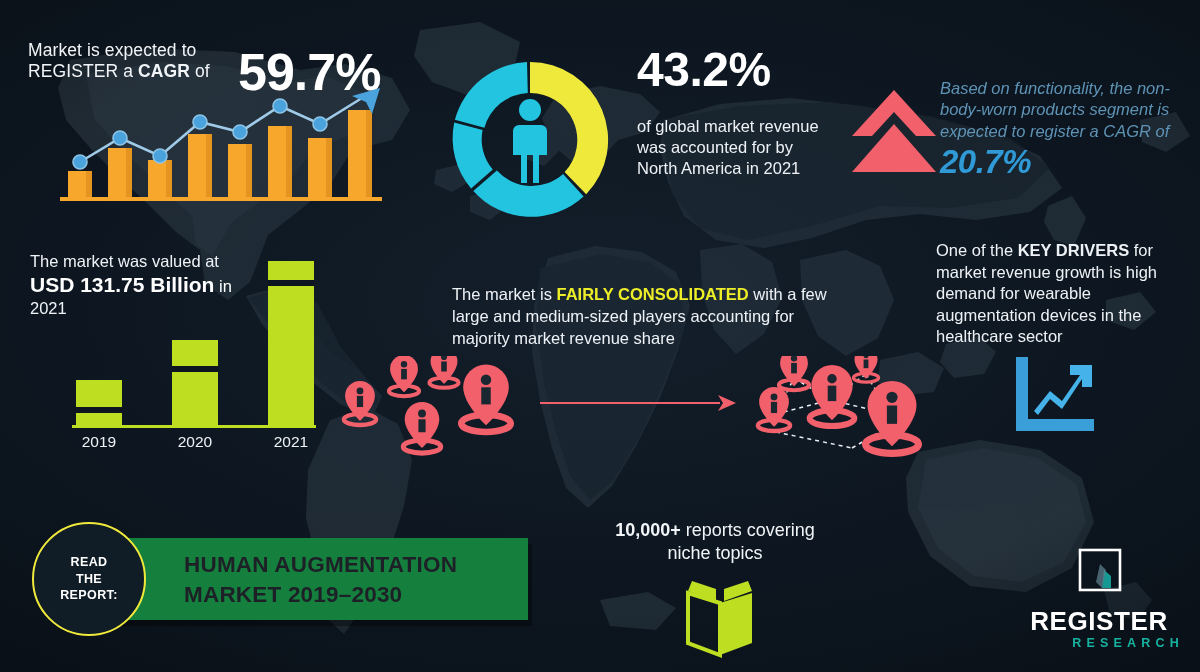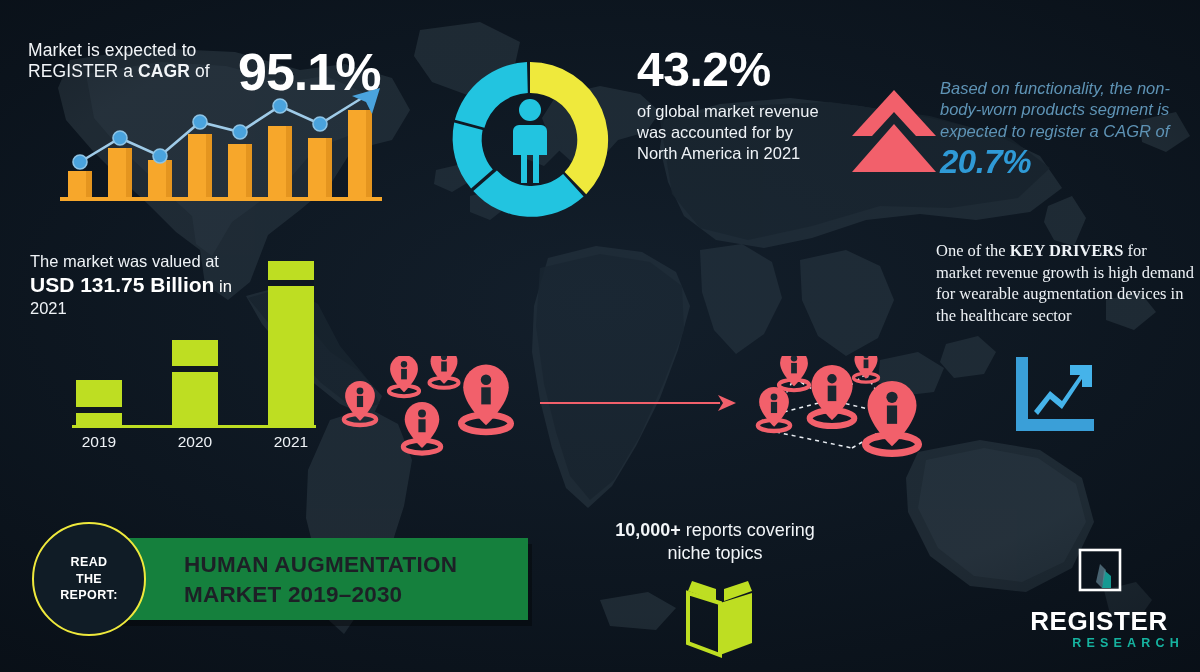--- a/index.html
+++ b/index.html
@@ -23,29 +23,29 @@
   #kpi-cagr-block{left:28px;top:12px;width:360px;}
   #kpi-cagr-block .l1{font-size:17.5px;color:#f2f5f8;letter-spacing:.1px;}
   #kpi-cagr-block .l2{font-size:17.5px;color:#f2f5f8;letter-spacing:.1px;}
   #kpi-cagr-block b{font-weight:bold;}
   #cagr-value{position:absolute;left:210px;top:6px;font-size:52px;font-weight:bold;
       color:#ffffff;letter-spacing:-1px;line-height:1;}
 
   
   #na-share-block{left:637px;top:46px;width:200px;}
   #na-share-value{font-size:48px;font-weight:bold;color:#ffffff;line-height:1;letter-spacing:-0.5px;}
-  #na-share-text{font-size:16.5px;color:#eef2f6;margin-top:7px;line-height:1.28;}
+  #na-share-text{font-size:16.5px;color:#eef2f6;margin-top:22px;line-height:1.28;}
 
   
   #functionality-block{left:940px;top:78px;width:252px;font-style:italic;}
   #functionality-text{font-size:16.5px;color:#5e93b5;line-height:1.30;}
   #functionality-value{font-size:33px;font-weight:bold;color:#2f9ad6;line-height:1.15;margin-top:1px;letter-spacing:-.5px;}
 
   
-  #key-drivers-block{left:936px;top:240px;width:258px;font-family:Liberation Serif, serif;}
+  #key-drivers-block{left:936px;top:240px;width:258px;}
   #key-drivers-text{font-size:16.5px;color:#eef2f6;line-height:1.31;}
   #key-drivers-text b{font-weight:bold;}
 
   
   #market-value-block{left:30px;top:252px;width:310px;}
   #market-value-l1{font-size:16.5px;color:#eef2f6;}
   #market-value-l2{font-size:21px;font-weight:bold;color:#ffffff;margin-top:2px;}
   #market-value-l2 span.nb{font-weight:normal;font-size:16.5px;}
   #market-value-l3{font-size:16.5px;color:#eef2f6;margin-top:2px;}
 
@@ -134,21 +134,21 @@
     <g fill="#34434e" opacity="0.55">
       <path d="M86,74 L160,62 L226,66 L286,82 L326,76 L362,92 L372,118 L348,136 L316,148 L292,176 L262,200 L232,222 L212,256 L196,244 L192,216 L170,196 L146,172 L118,146 L94,118 Z"></path>
       <path d="M926,460 L984,448 L1038,458 L1076,484 L1086,522 L1064,562 L1022,582 L974,576 L938,548 L918,508 Z"></path>
     </g>
   </svg>
   <div class="vignette"></div>
 
   <div class="tb lh" id="kpi-cagr-block">
     <div class="l1">Market is expected to</div>
     <div class="l2"><span>REGISTER a </span><b>CAGR</b><span> of</span></div>
-    <div id="cagr-value">95.1%</div>
+    <div id="cagr-value">59.7%</div>
   </div>
 
   <svg style="position:absolute;left:50px;top:76px;" width="345" height="135" viewBox="0 0 345 135">
     <g fill="#f7a72b">
       <rect x="18" y="95" width="24" height="27"></rect>
       <rect x="58" y="72" width="24" height="50"></rect>
       <rect x="98" y="84" width="24" height="38"></rect>
       <rect x="138" y="58" width="24" height="64"></rect>
       <rect x="178" y="68" width="24" height="54"></rect>
       <rect x="218" y="50" width="24" height="72"></rect>
@@ -238,20 +238,23 @@
       <rect x="206" y="25" width="46" height="6"></rect>
     </g>
     <rect x="10" y="170" width="244" height="3" fill="#bede22"></rect>
     <g fill="#eef2f6" font-family="Liberation Sans, sans-serif" font-size="15.5" text-anchor="middle">
       <text x="37" y="192">2019</text>
       <text x="133" y="192">2020</text>
       <text x="229" y="192">2021</text>
     </g>
   </svg>
 
+  <div class="tb" id="consolidation-block">
+    <div id="consolidation-text"><span>The market is </span><b>FAIRLY CONSOLIDATED</b><span> with a few large and medium-sized players accounting for majority market revenue share</span></div>
+  </div>
 
   <svg style="position:absolute;left:334px;top:356px;" width="220" height="110" viewBox="0 0 220 110">
     <defs>
       <g id="pinBase">
         <ellipse cx="0" cy="0" rx="17" ry="6.5" fill="none" stroke="#f2606b" stroke-width="4.6"></ellipse>
       </g>
     </defs>
 
     <g transform="translate(26,56) scale(0.62)">
       <ellipse cx="0" cy="12" rx="26" ry="9" fill="none" stroke="#f2606b" stroke-width="7"></ellipse>

